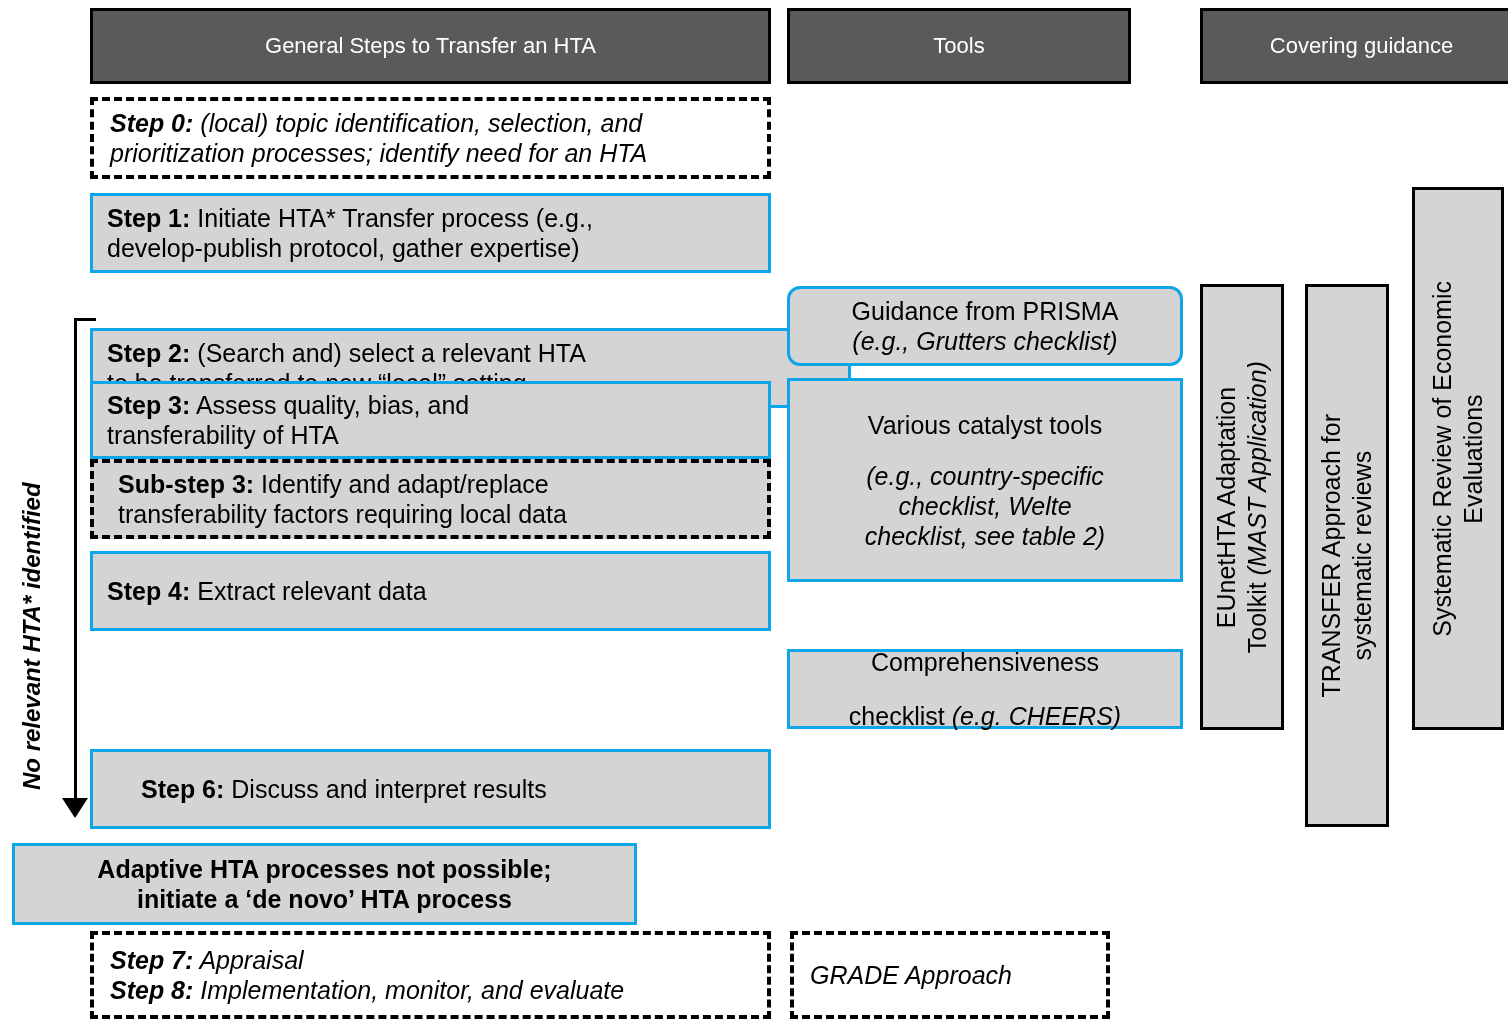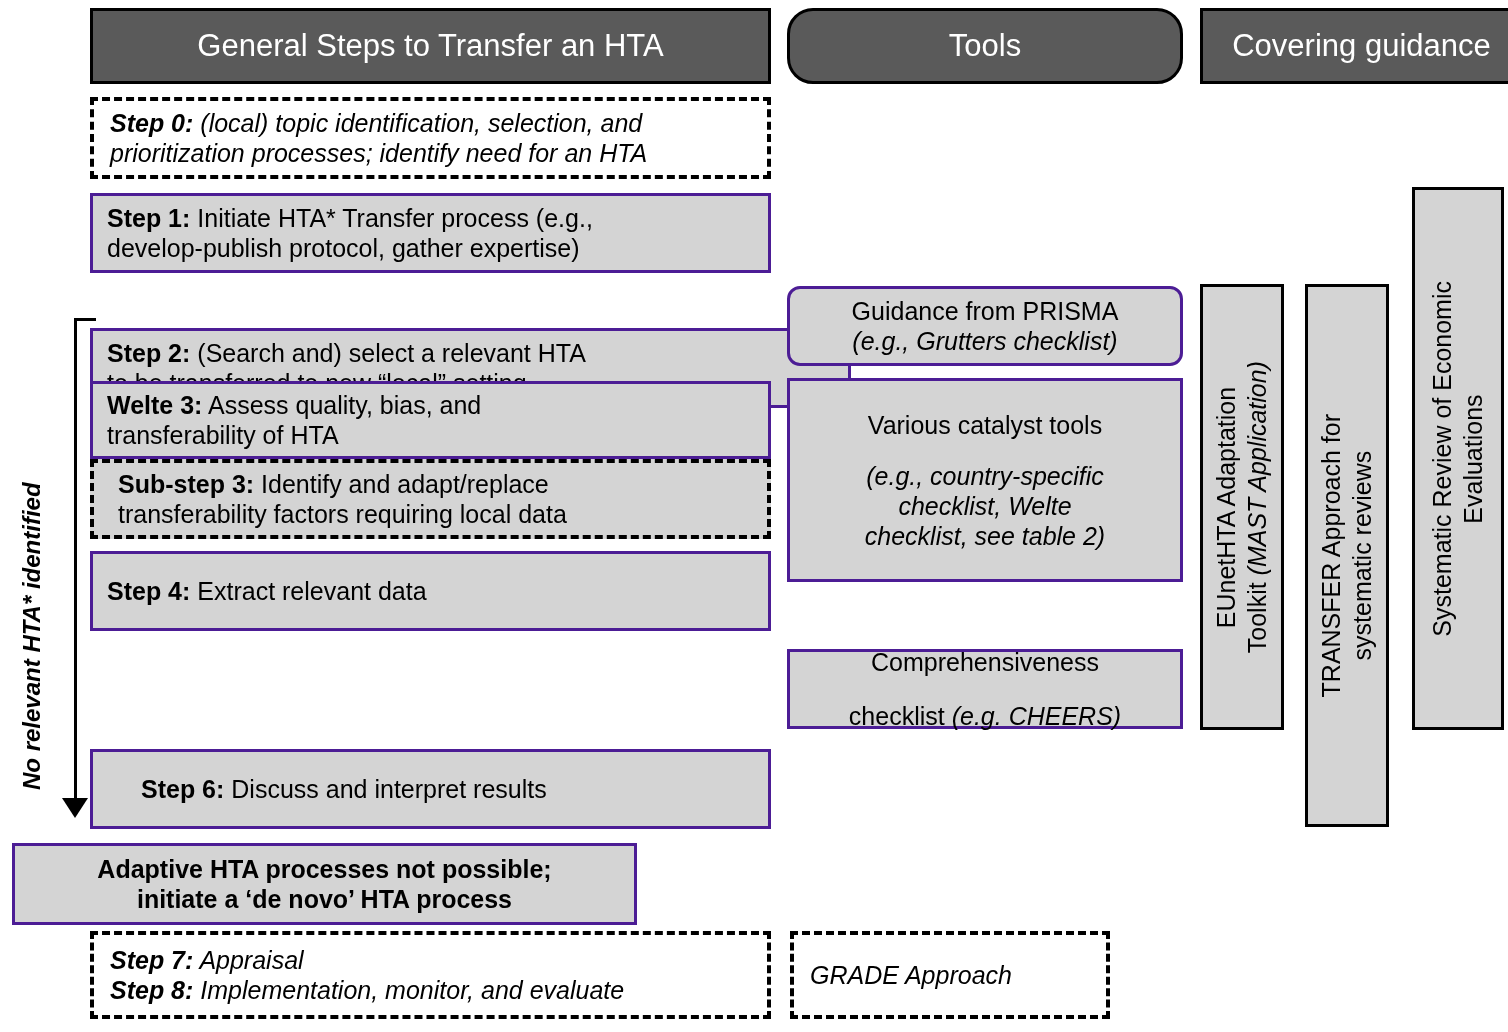--- a/index.html
+++ b/index.html
@@ -27,27 +27,27 @@
     color: #000000;
     line-height: 1.2;
   }
   
   .hdr {
     background: #5a5a5a;
     border: 3px solid #000000;
     color: #ffffff;
     justify-content: center;
     text-align: center;
-    font-size: 31px;
+    font-size: 22px;
     font-weight: 400;
   }
   
   .grey {
     background: #d4d4d4;
-    border: 3px solid #4c1d95;
+    border: 3px solid #0ea5e9;
     font-size: 25px;
     padding: 4px 14px;
   }
   
   .grey-dash {
     background: #d4d4d4;
     border: 4px dashed #000000;
     font-size: 25px;
     padding: 4px 14px;
   }
@@ -112,21 +112,21 @@
 </style>
 </head>
 <body>
 
 <div id="canvas">
 
   <div class="box hdr" style="left:90px; top:8px; width:681px; height:76px;">
     <span>General Steps to Transfer an HTA</span>
   </div>
 
-  <div class="box hdr" style="left:787px; top:8px; width:396px; height:76px;border-radius:26px;">
+  <div class="box hdr" style="left:787px; top:8px; width:344px; height:76px;">
     <span>Tools</span>
   </div>
 
   <div class="box hdr" style="left:1200px; top:8px; width:316px; height:76px;padding-left:7px;">
     <span>Covering guidance</span>
   </div>
 
   <div class="box white-dash" style="left:90px; top:97px; width:681px; height:82px;">
     <div>
       <span class="bi">Step 0:</span><span class="i txt-wrap"> (local) topic identification, selection, and
@@ -143,21 +143,21 @@
 
   <div class="box grey" style="left:90px; top:300px; width:761px; height:80px;margin-top:28px;">
     <div>
       <span class="b">Step 2:</span><span class="txt-wrap"> (Search and) select a relevant HTA
 to be transferred to new “local” setting</span>
     </div>
   </div>
 
   <div class="box grey" style="left:90px; top:381px; width:681px; height:78px;">
     <div>
-      <span class="b">Welte 3:</span><span class="txt-wrap"> Assess quality, bias, and
+      <span class="b">Step 3:</span><span class="txt-wrap"> Assess quality, bias, and
 transferability of HTA</span>
     </div>
   </div>
 
   <div class="box grey-dash" style="left:90px; top:459px; width:681px; height:80px;padding-left:24px;">
     <div>
       <span class="b">Sub-step 3:</span><span class="txt-wrap"> Identify and adapt/replace
 transferability factors requiring local data</span>
     </div>
   </div>

